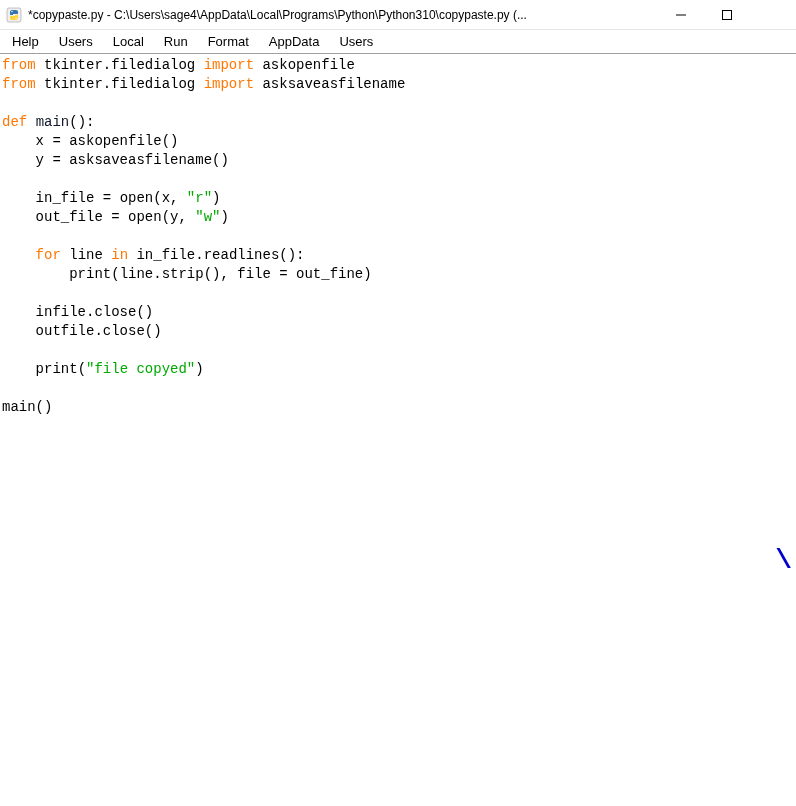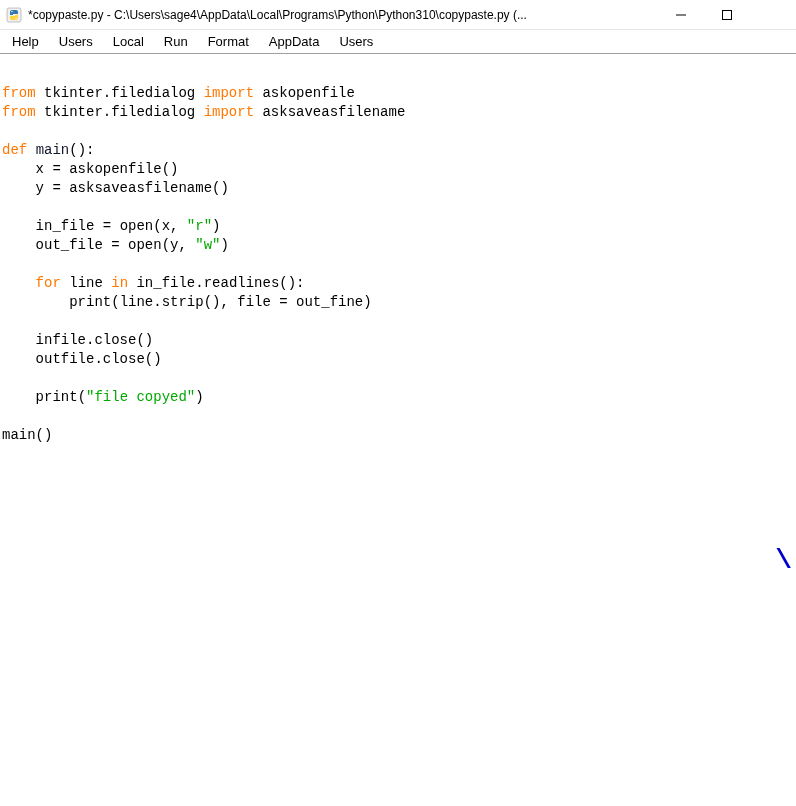--- a/index.html
+++ b/index.html
@@ -69,21 +69,20 @@
       cursor: default;
     }
     .code-area {
       font-family: "Courier New", monospace;
       font-size: 14px;
       line-height: 19px;
       padding: 2px 0 2px 2px;
       white-space: pre;
       color: #000;
       position: relative;
-      margin-top: 28px;
     }
     .kw { color: #ff7700; }
     .def-name { color: #0f172a; }
     .builtin { color: #000000; }
     .str { color: #00aa00; }
     .partial-char {
       position: absolute;
       right: 4px;
       bottom: 230px;
       color: #0000cc;

